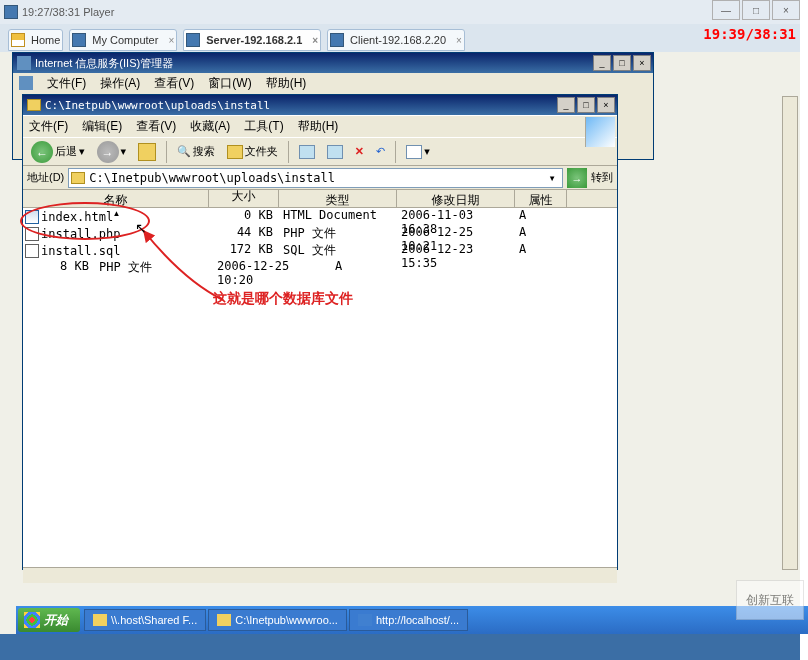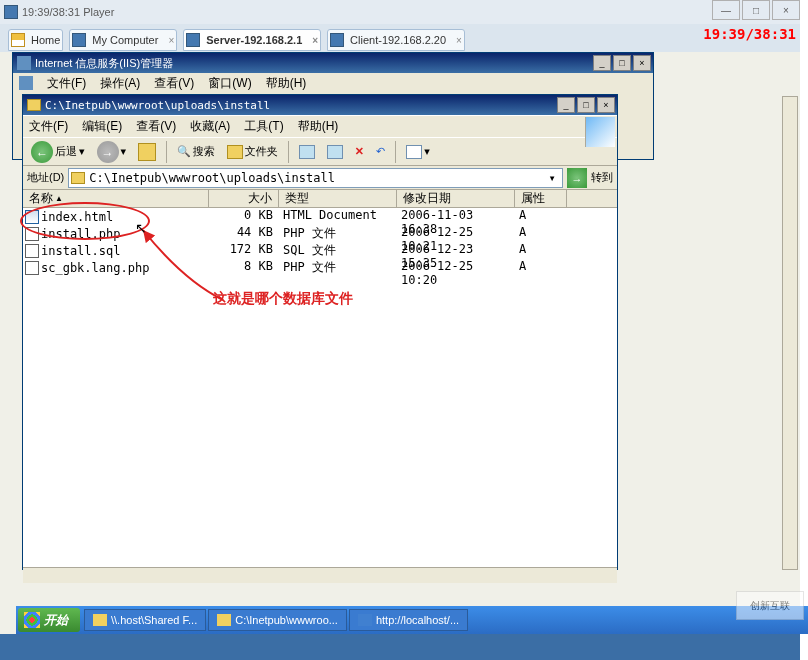--- a/index.html
+++ b/index.html
@@ -49,21 +49,21 @@
 .tb-sep { width:1px; height:22px; background:#aca899; margin:0 2px;}
 .exp-addr { height: 24px; background: #ece9d8; display: flex; align-items: center; padding: 0 4px; gap: 4px; border-top:1px solid #aca899;}
 .addr-input { flex: 1; height: 20px; background: #fff; border: 1px solid #7f9db9; display: flex; align-items: center; padding: 0 2px; gap: 4px; font-family:"SimSun",monospace; font-size:12px;}
 .addr-input .fld-icon { width:14px; height:12px; background:#f0d060; border:1px solid #b09020; }
 .addr-dd { width:16px; text-align:center; color:#000;}
 .go-btn { width:20px; height:20px; background:radial-gradient(#7bc47b,#3a9a3a); display:flex; align-items:center; justify-content:center; color:#fff;}
 
 
 .filelist { height: 378px; background: #fff; border-top:1px solid #aca899; position: relative; }
 .fl-header { height: 18px; background: #ece9d8; display: flex; border-bottom: 1px solid #aca899; font-size:12px; }
-.fl-header .col { border-right: 1px solid #aca899; padding: 2px 6px; display:flex; align-items:center;}
+.fl-header .col { border-right: 1px solid #aca899; padding: 2px 6px; display:flex; align-items:center;flex-direction:column;}
 .col-name { width: 186px; }
 .col-size { width: 70px; justify-content:flex-end;}
 .col-type { width: 118px; }
 .col-date { width: 118px; }
 .col-attr { width: 52px; }
 .fl-rows { font-family:"SimSun",monospace; font-size:12px; }
 .fl-row { height: 17px; display: flex; padding-left: 2px;}
 .fl-row .c-name { width: 184px; display:flex; align-items:center; gap:2px;text-align:right;}
 .fl-row .c-size { width: 70px; text-align:right; padding-right:6px;}
 .fl-row .c-type { width: 118px; padding-left:4px;}
@@ -85,32 +85,32 @@
 
 
 .taskbar { position:absolute; bottom:0; left:16px; width:800px; height:28px; background:linear-gradient(#3c8de8,#2b6cc4); display:flex; align-items:center; padding:0 2px;}
 .start-btn { height:24px; background:linear-gradient(#5fb850,#3a8a30); border-radius:3px; color:#fff; font-size:12px; font-weight:bold; padding:0 12px 0 6px; display:flex; align-items:center; gap:4px; font-style:italic;}
 .start-icon { width:16px; height:16px; background:radial-gradient(circle,#ff4040 0 25%, #40c040 25% 50%, #4080ff 50% 75%, #ffd040 75% 100%);}
 .tb-items { display:flex; gap:2px; margin-left:4px; flex:1;}
 .tb-item { height:22px; background:#3a7bd0; border:1px solid #2a5b9a; color:#fff; font-size:11px; padding:0 8px; display:flex; align-items:center; gap:4px; max-width:150px; overflow:hidden; white-space:nowrap;}
 .tb-item .sm-icon { width:14px; height:12px; background:#f0d060;}
 
 
-.watermark { position:absolute; right:4px; bottom:40px; width:68px; height:29px; opacity:0.5; background:#fff; border:1px solid #ccc; font-size:10px; display:flex; align-items:center; justify-content:center; text-align:center; overflow:hidden;margin-left:48px;}
+.watermark { position:absolute; right:4px; bottom:40px; width:68px; height:40px; opacity:0.5; background:#fff; border:1px solid #ccc; font-size:12px; display:flex; align-items:center; justify-content:center; text-align:center; overflow:hidden;margin-left:48px;}
 
 
 .sort-arrow { font-size:8px; margin-left:2px;}
 </style>
 </head>
 <body>
 
 <div class="player-window">
   <div class="player-titlebar">
     <span class="tab-icon screen-icon"></span>
-    <span class="title">19:39/38:31 Player</span>
+    <span class="title">19:27/38:31 Player</span>
     <div class="player-controls">
       <div class="btn">—</div>
       <div class="btn">□</div>
       <div class="btn">×</div>
     </div>
   </div>
 
   <div class="overlay-time">19:39/38:31</div>
 
   <div class="vm-tabs">
@@ -279,24 +279,20 @@
             <span class="c-name">
                 <span class="file-icon sql"></span>
                 <span>install.sql</span>
               </span>
             <span class="c-size">172 KB</span>
             <span class="c-type">SQL 文件</span>
             <span class="c-date">2006-12-23 15:35</span>
             <span class="c-attr">A</span>
           </div>
           <div class="fl-row">
-            <span class="c-name">
-                <span class="file-icon php"></span>
-                <span>sc_gbk.lang.php</span>
-              </span>
             <span class="c-size">8 KB</span>
             <span class="c-type">PHP 文件</span>
             <span class="c-date">2006-12-25 10:20</span>
             <span class="c-attr">A</span>
           </div>
         </div>
 
         <div class="red-oval"></div>
         <svg class="arrow-svg" width="120" height="90">
           <defs>

